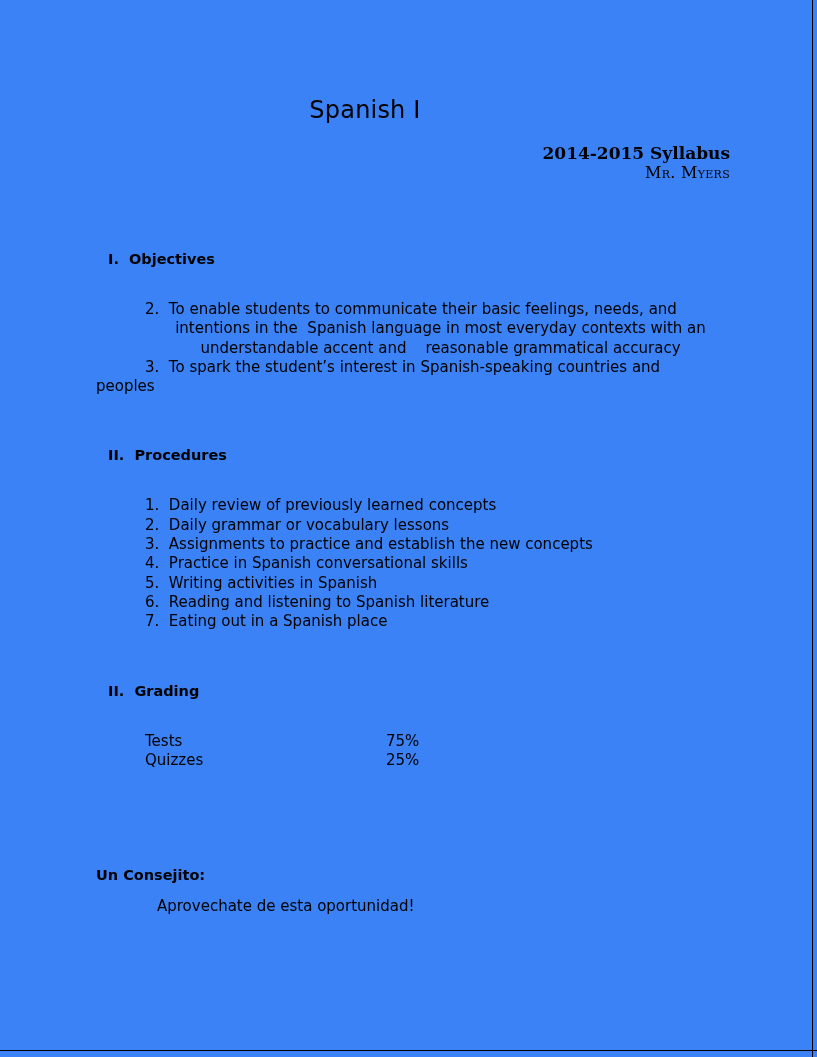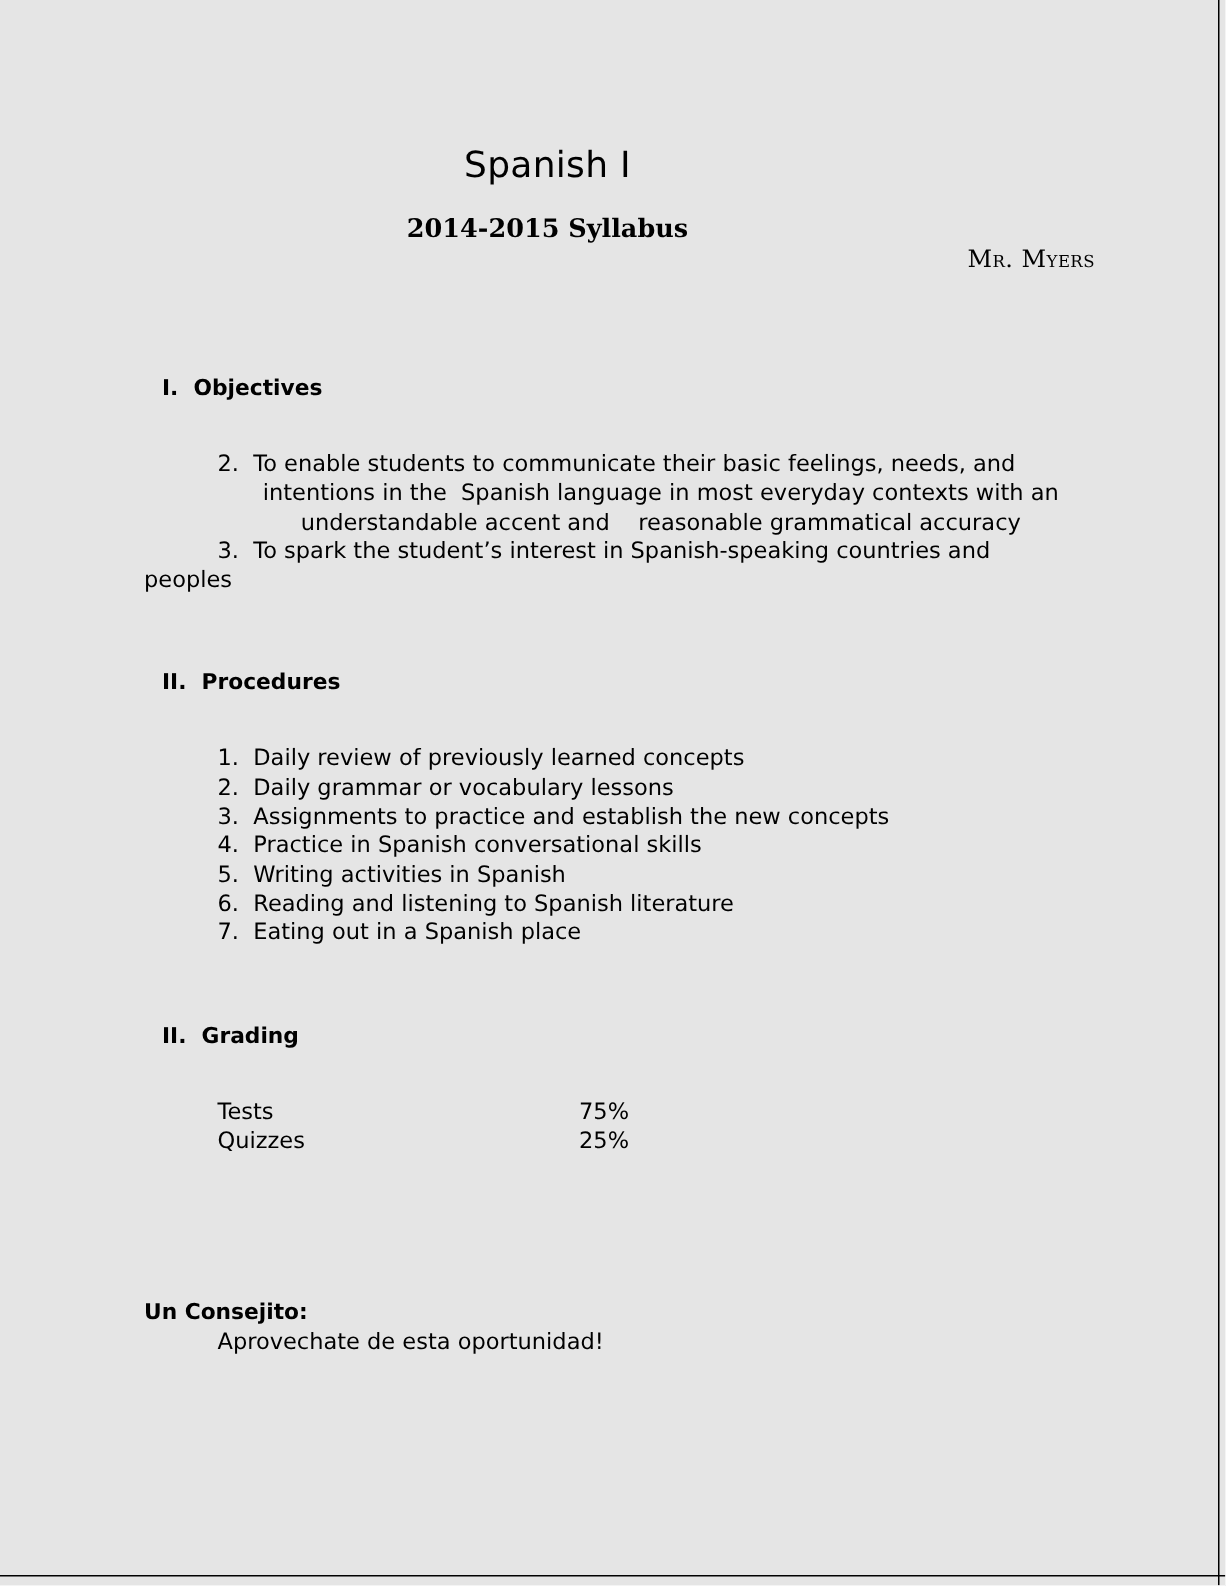--- a/index.html
+++ b/index.html
@@ -11,21 +11,21 @@
   body {
     font-family: "DejaVu Sans", sans-serif;
     color: #000000;
     -webkit-font-smoothing: antialiased;
   }
 
   #page {
     position: relative;
     width: 817px;
     height: 1057px;
-    background: #e5e5e5;
+    background: #3b82f6;
     overflow: hidden;
     box-sizing: border-box;
   }
 
   
   .edge-right {
     position: absolute;
     top: 0;
     right: 4px;
     width: 1px;
@@ -52,21 +52,21 @@
     font-size: 24px;
     font-weight: 400;
     line-height: 30px;
     letter-spacing: 0.2px;
   }
   .doc-subtitle {
     position: absolute;
     left: 0;
     top: 142px;
     width: 730px;
-    text-align: center;
+    text-align: right;
     font-family: "DejaVu Serif", serif;
     font-size: 17px;
     font-weight: 700;
     line-height: 22px;
   }
   .doc-author {
     position: absolute;
     left: 0;
     top: 165px;
     width: 730px;
@@ -140,21 +140,21 @@
     font-family: "DejaVu Sans", sans-serif;
     font-size: 14.5px;
     font-weight: 700;
     line-height: 19px;
     margin: 0;
   }
   .tip-text {
     font-family: "DejaVu Sans", sans-serif;
     font-size: 15px;
     line-height: 19.3px;
-    margin: 0;
+    margin: 12px;
     padding-left: 49px;
   }
 
   
   .gap-after-heading { height: 19px; }
   .gap-section       { height: 38px; }
   .gap-tip           { height: 96px; }
 </style>
 </head>
 <body>

